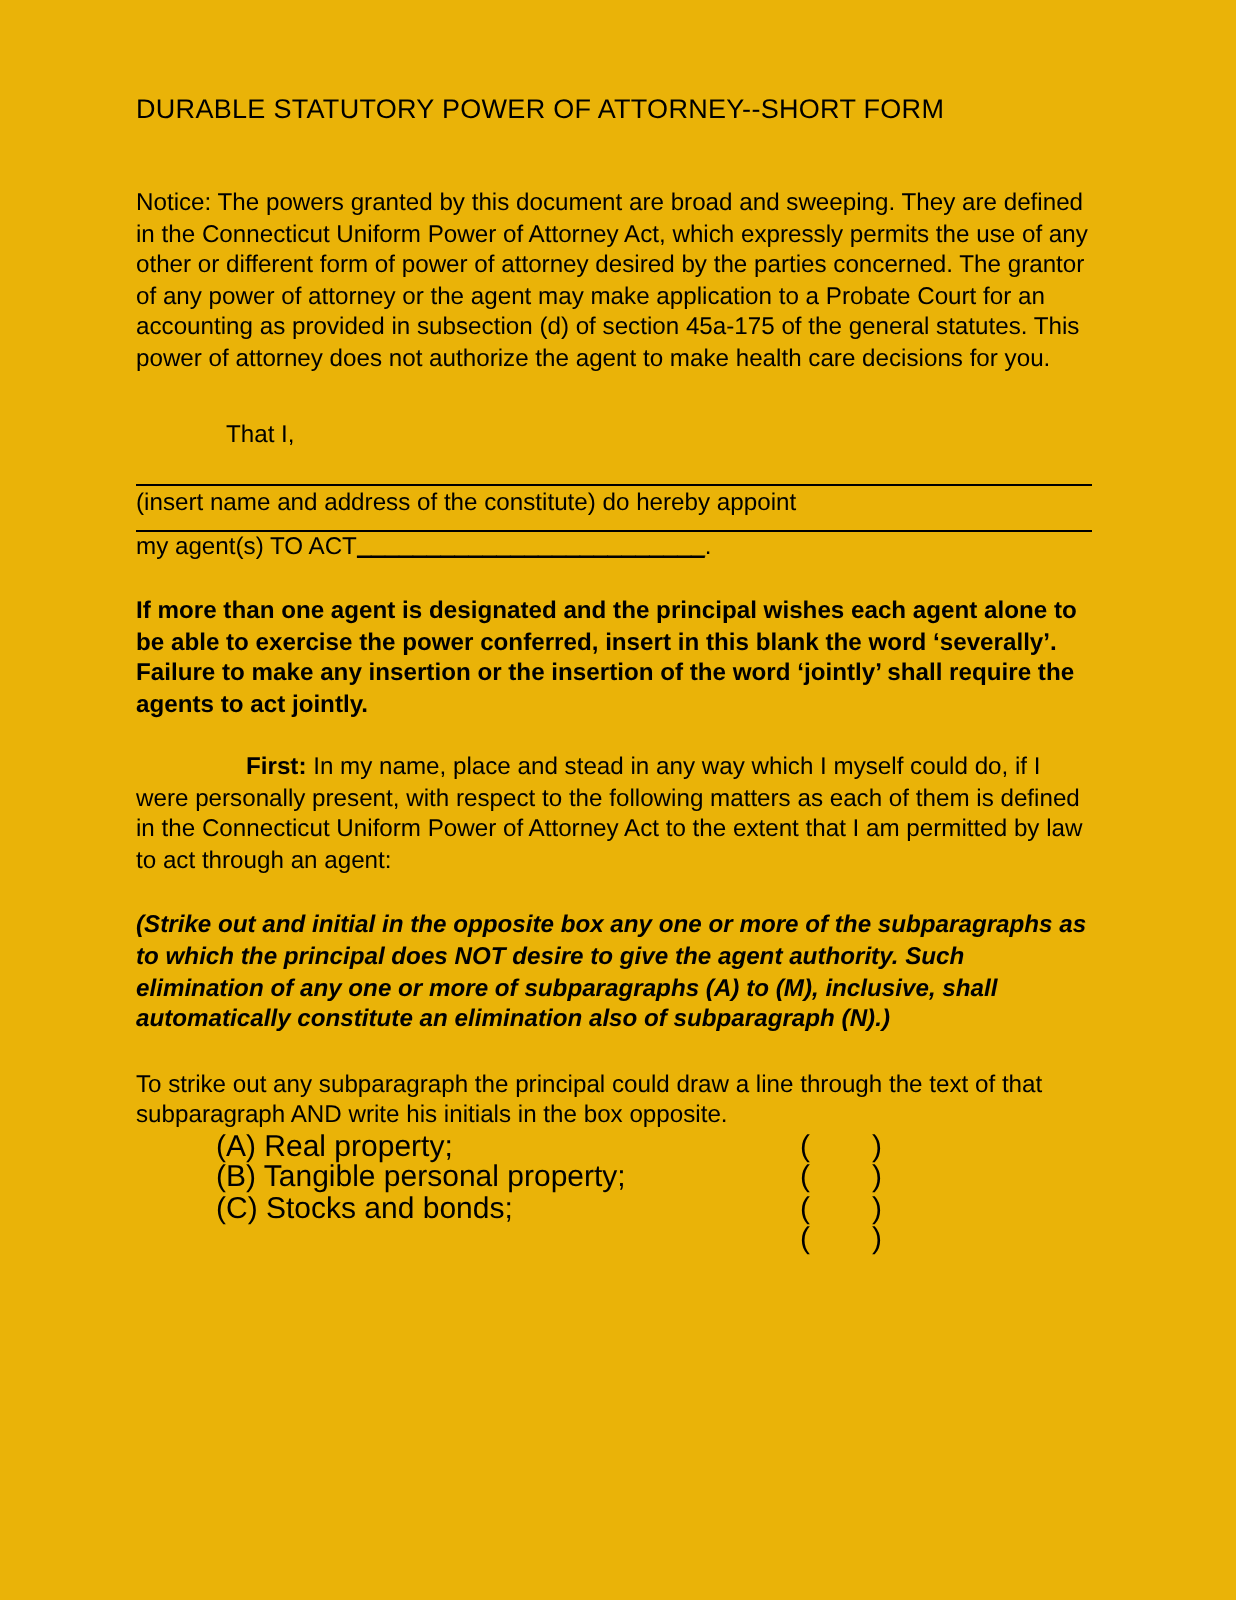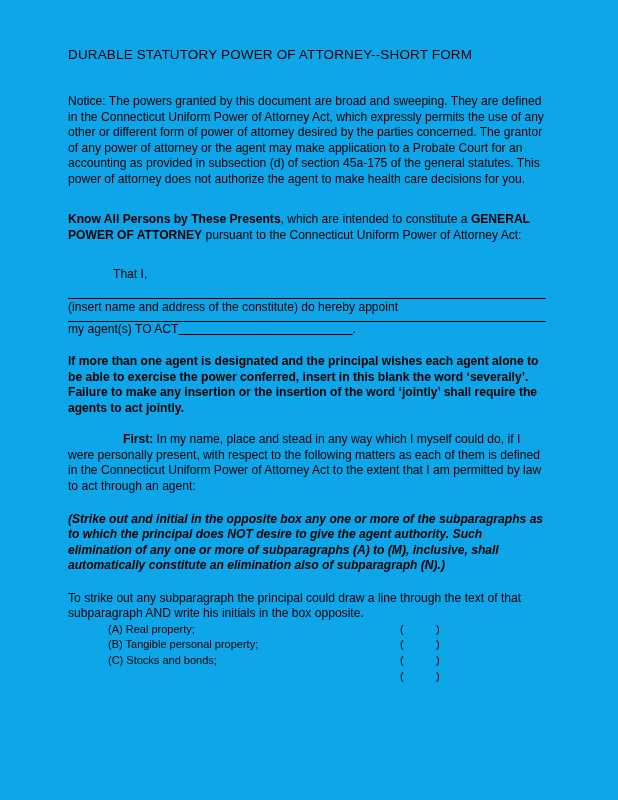--- a/index.html
+++ b/index.html
@@ -8,21 +8,21 @@
     background: #ffffff;
   }
   body {
     font-family: "Liberation Sans", sans-serif;
     color: #000000;
   }
   .page {
     position: relative;
     width: 618px;
     height: 800px;
-    background: #0ea5e9;
+    background: #eab308;
     overflow: hidden;
     box-sizing: border-box;
   }
   .content {
     position: absolute;
     left: 68px;
     top: 0;
     width: 478px;
   }
   .doc-title {
@@ -85,21 +85,21 @@
   }
   .strike-out {
     padding-top: 17px;
   }
   .subpara-list {
     margin: 0;
     padding: 0;
     list-style: none;
   }
   .subpara-item {
-    font-size: 11px;
+    font-size: 15px;
     line-height: 15.55px;
     padding-left: 40px;
     position: relative;
     white-space: nowrap;
   }
   .sub-label {
     display: inline-block;
   }
   .sub-box {
     position: absolute;
@@ -114,21 +114,20 @@
 </head>
 <body>
 
 <div class="page">
   <div class="content">
 
     <h1 class="doc-title">DURABLE STATUTORY POWER OF ATTORNEY--SHORT FORM</h1>
 
     <p class="para notice">Notice: The powers granted by this document are broad and sweeping. They are defined in the Connecticut Uniform Power of Attorney Act, which expressly permits the use of any other or different form of power of attorney desired by the parties concerned. The grantor of any power of attorney or the agent may make application to a Probate Court for an accounting as provided in subsection (d) of section 45a-175 of the general statutes. This power of attorney does not authorize the agent to make health care decisions for you.</p>
 
-    <p class="para know"><b>Know All Persons by These Presents</b><span>, which are intended to constitute a </span><b>GENERAL POWER OF ATTORNEY</b><span> pursuant to the Connecticut Uniform Power of Attorney Act:</span></p>
 
     <p class="para that-i">That I,</p>
 
     <div class="rule-wrap-1">
       <hr class="rule">
     </div>
     <p class="para under-rule">(insert name and address of the constitute) do hereby appoint</p>
 
     <div class="rule-wrap-2">
       <hr class="rule">

